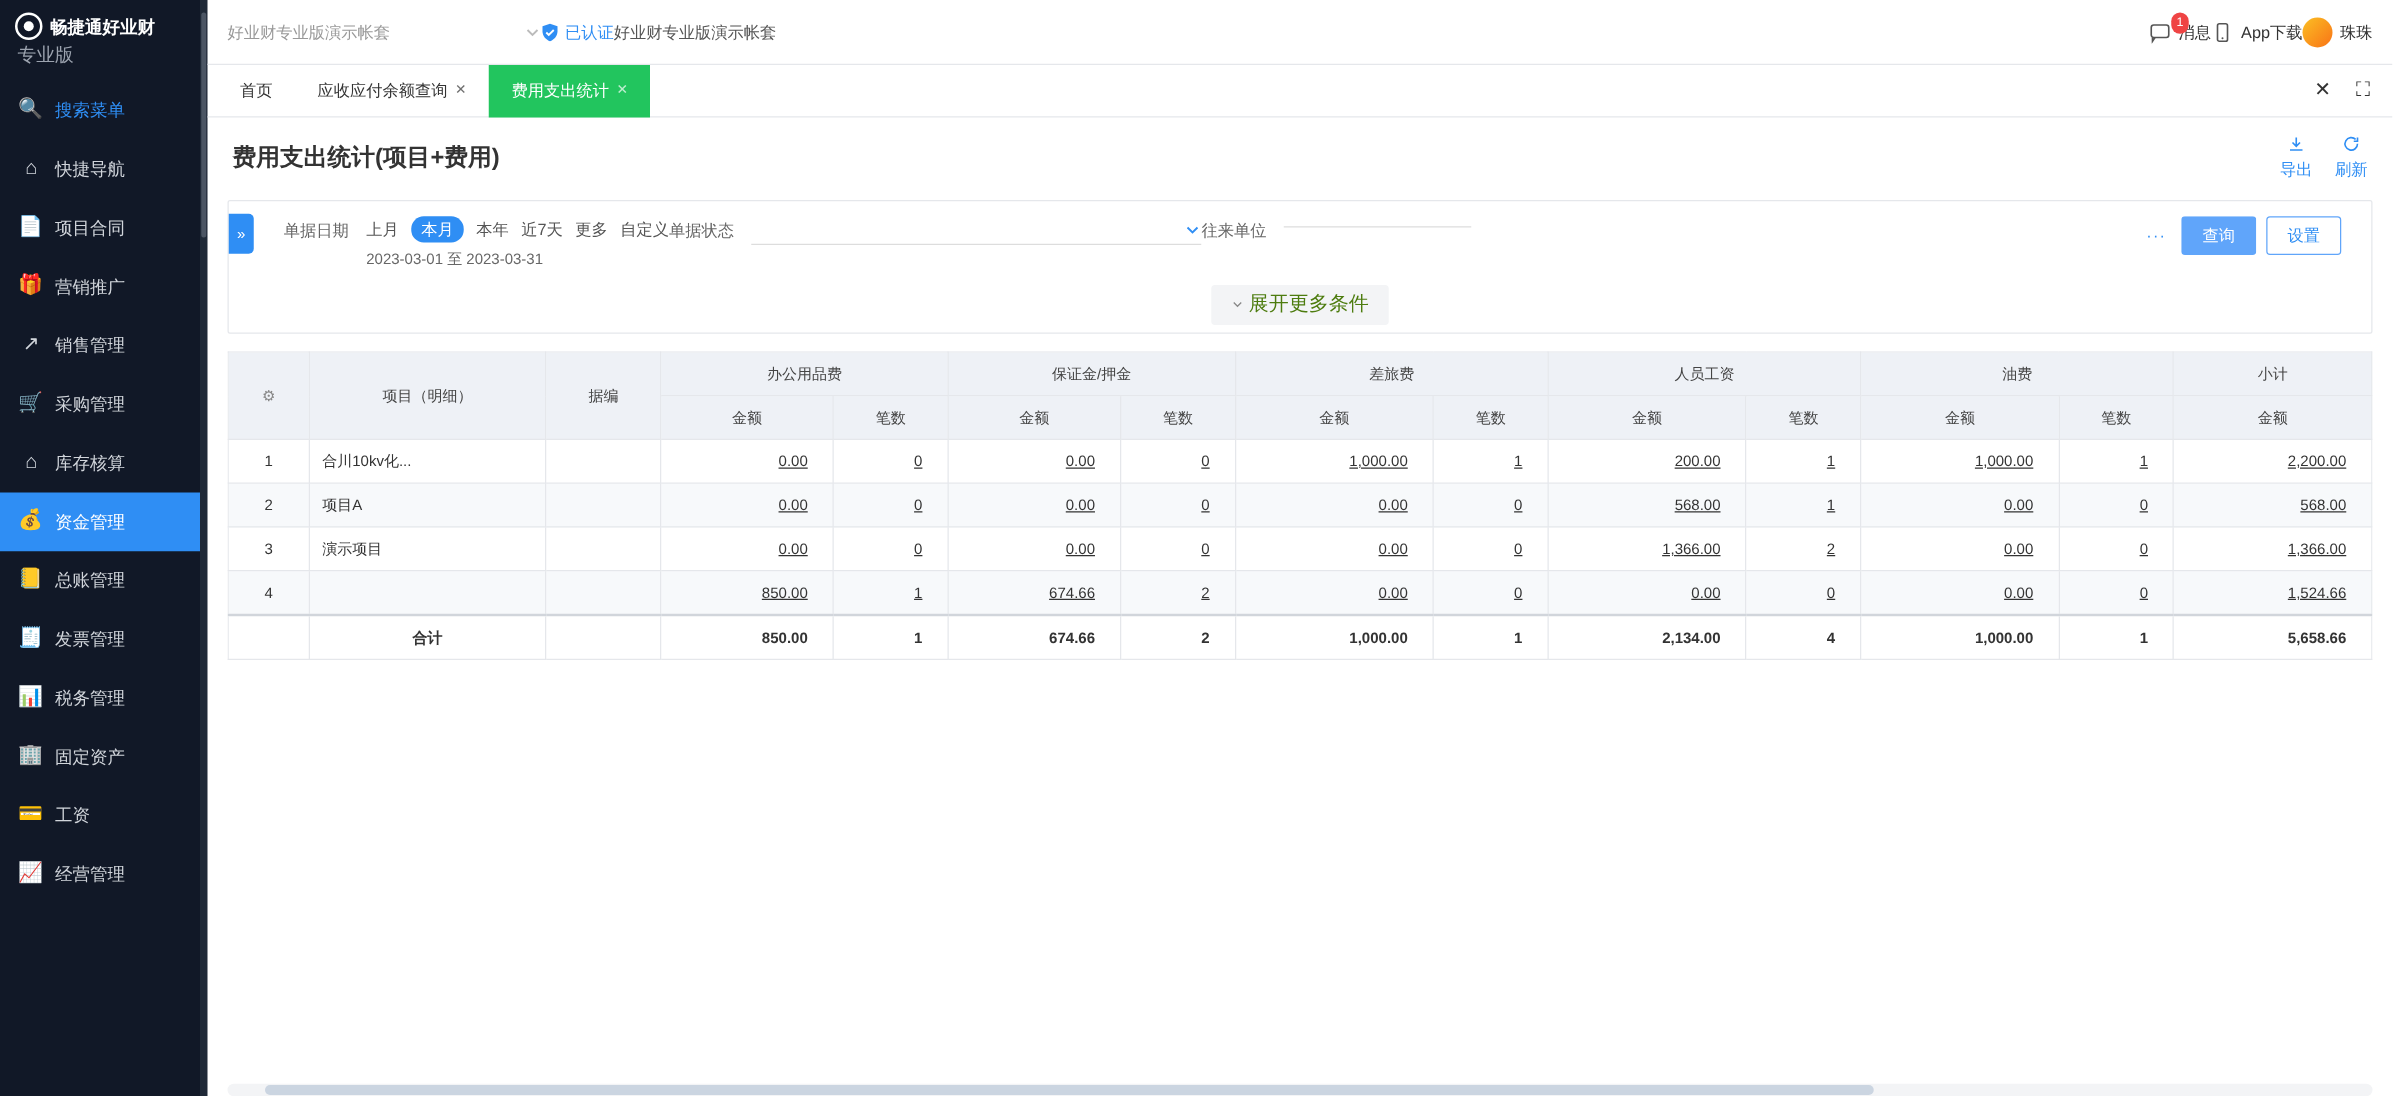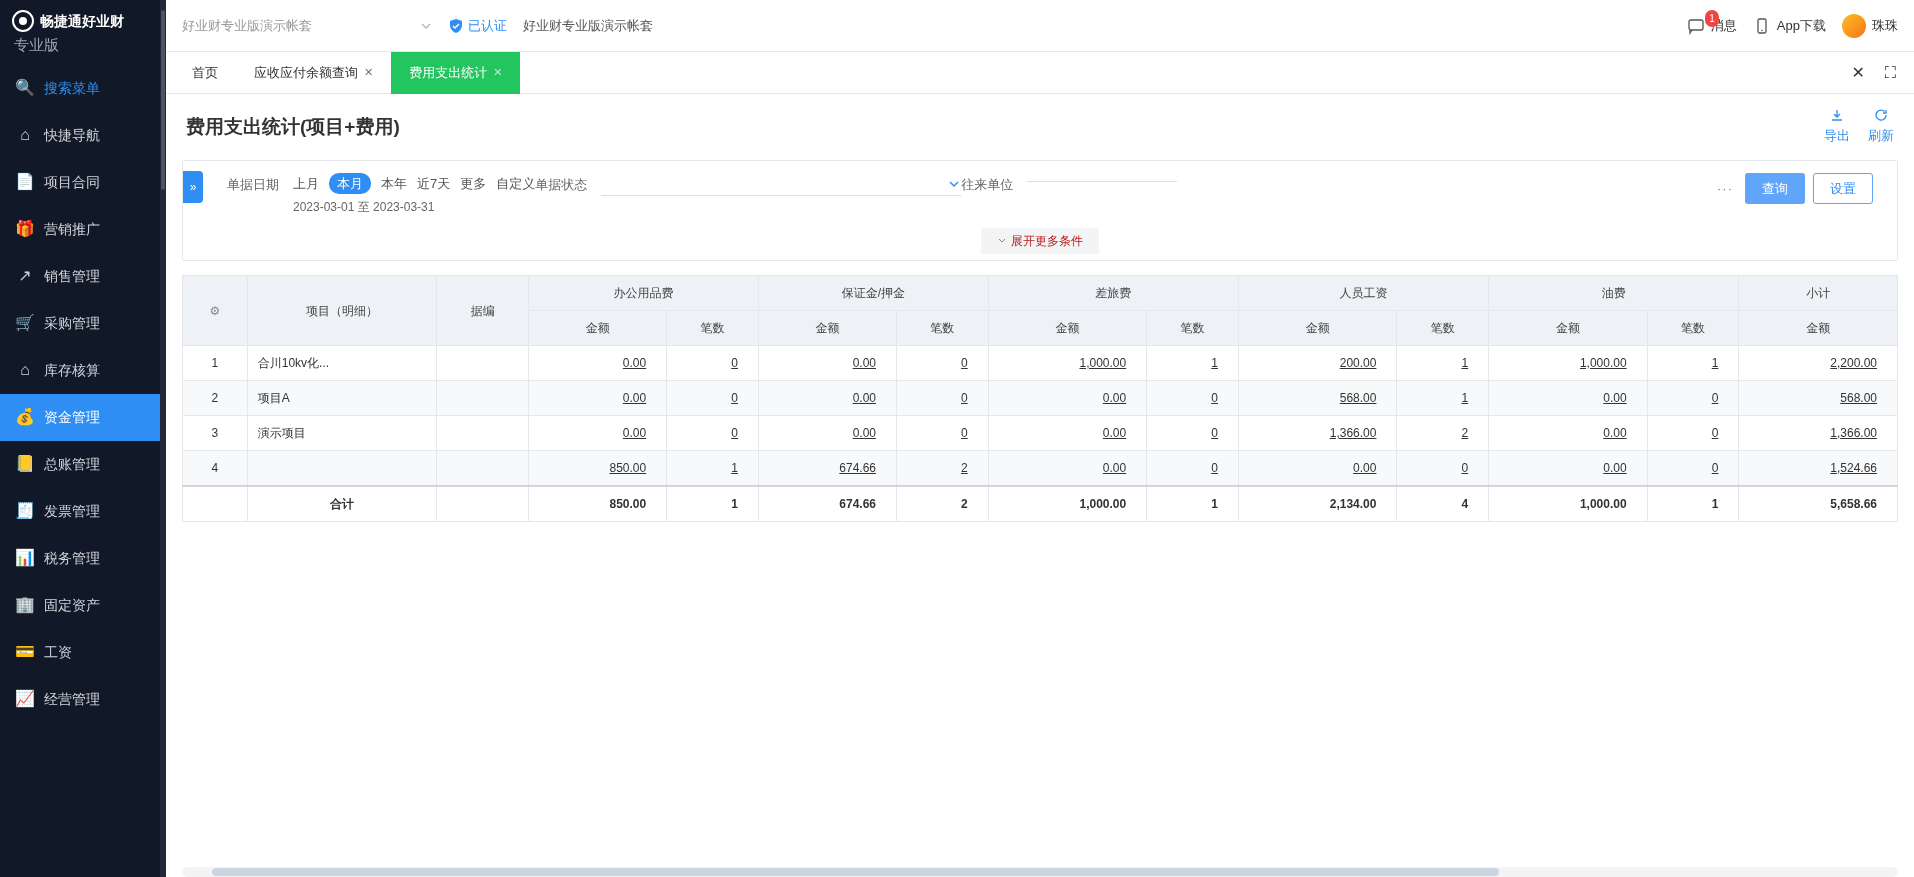--- a/index.html
+++ b/index.html
@@ -14,21 +14,21 @@
 .brand-sub{font-size:15px;color:#9ca3af;padding:0 14px 8px;}
 .nav{flex:1;overflow-y:auto;}
 .nav-item{display:flex;align-items:center;gap:10px;padding:13px 16px;cursor:pointer;font-size:14px;color:#d1d5db;}
 .nav-item.search{color:#2f8ef4;}
 .nav-item.active{background:#2f8ef4;color:#fff;}
 .nav-icon{width:18px;height:18px;display:flex;align-items:center;justify-content:center;font-size:16px;}
 .scrollbar-right{width:6px;background:#1f2937;}
 .scrollbar-thumb{width:4px;height:180px;background:#4b5563;border-radius:3px;margin:auto;margin-top:10px;}
 
 .main{flex:1;display:flex;flex-direction:column;min-width:0;}
-.topbar{height:52px;border-bottom:1px solid #e5e7eb;display:flex;align-items:center;padding:0 16px;gap:16px;}
+.topbar{height:52px;border-bottom:1px solid #e5e7eb;display:flex;align-items:center;padding:0 16px;}
 .tenant-sel{color:#999;font-size:13px;flex:0 0 250px;display:flex;align-items:center;justify-content:space-between;}
 .verify{display:flex;align-items:center;gap:4px;color:#2f8ef4;font-size:13px;}
 .verify-icon{width:16px;height:16px;}
 .topbar-title{font-size:13px;color:#555;}
 .topbar-spacer{flex:1;}
 .topbar-act{display:flex;align-items:center;gap:6px;cursor:pointer;position:relative;font-size:13px;}
 .badge{position:absolute;top:-6px;right:18px;background:#ef4444;color:#fff;border-radius:8px;font-size:10px;padding:1px 4px;}
 .avatar{width:24px;height:24px;border-radius:50%;background:linear-gradient(135deg,#fbbf24,#f97316);}
 
 .tabbar{height:42px;display:flex;align-items:center;padding:0 8px;border-bottom:1px solid #e5e7eb;gap:0;}
@@ -55,21 +55,21 @@
 .date-range{color:#666;font-size:12px;}
 .status-sel{width:360px;border-bottom:1px solid #ddd;display:flex;justify-content:flex-end;padding:4px 0;cursor:pointer;}
 .status-sel svg{color:#2f8ef4;}
 .partner-input{width:150px;border-bottom:1px solid #ddd;padding:4px 0;}
 .filter-actions{display:flex;gap:8px;align-items:center;margin-left:auto;}
 .btn{padding:5px 16px;border-radius:3px;font-size:13px;cursor:pointer;border:1px solid transparent;}
 .btn-primary{background:#60a5fa;color:#fff;}
 .btn-outline{border-color:#60a5fa;color:#2f8ef4;background:#fff;}
 .more-dots{color:#2f8ef4;cursor:pointer;padding:0 4px;letter-spacing:1px;}
 .expand-bar{text-align:center;padding:6px 0;}
-.expand-btn{display:inline-flex;align-items:center;gap:4px;background:#f3f4f6;padding:4px 16px;border-radius:3px;font-size:12px;color:#b91c1c;cursor:pointer;}
+.expand-btn{display:inline-flex;align-items:center;gap:4px;background:#f3f4f6;padding:4px 16px;border-radius:3px;font-size:16px;color:#4d7c0f;cursor:pointer;font-family:Liberation Mono, monospace;}
 
 .table-wrap{margin:14px 16px 0;overflow:auto;flex:1;position:relative;}
 table{border-collapse:collapse;width:100%;min-width:1500px;}
 th,td{border:1px solid #e5e7eb;padding:8px 10px;text-align:center;font-size:12px;}
 thead th{background:#eef1f6;font-weight:normal;color:#444;}
 .th-group{background:#eef1f6;}
 tbody tr:nth-child(even){background:#f7f9fb;}
 tbody td.num{text-align:right;padding-right:20px;}
 tbody td.txt{text-align:left;}
 tbody td .u{text-decoration:underline;cursor:pointer;}

